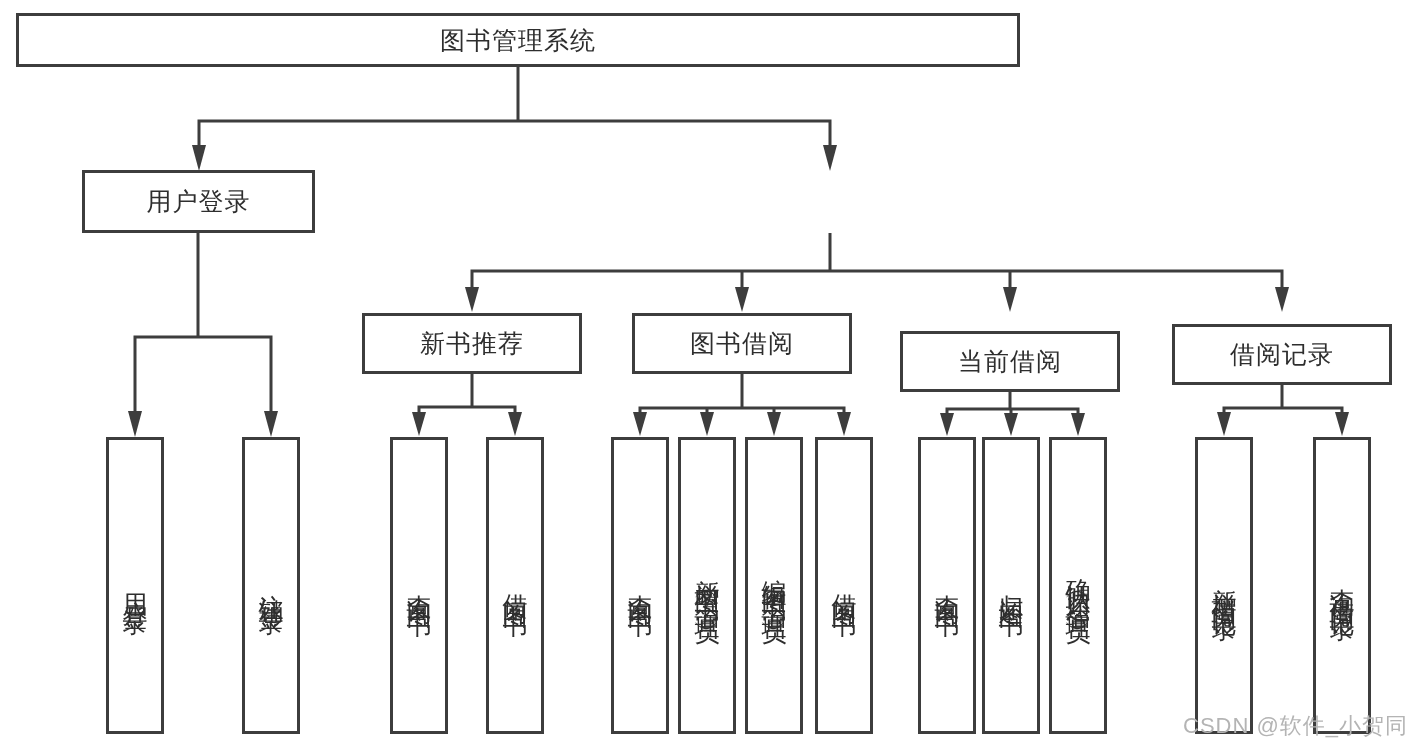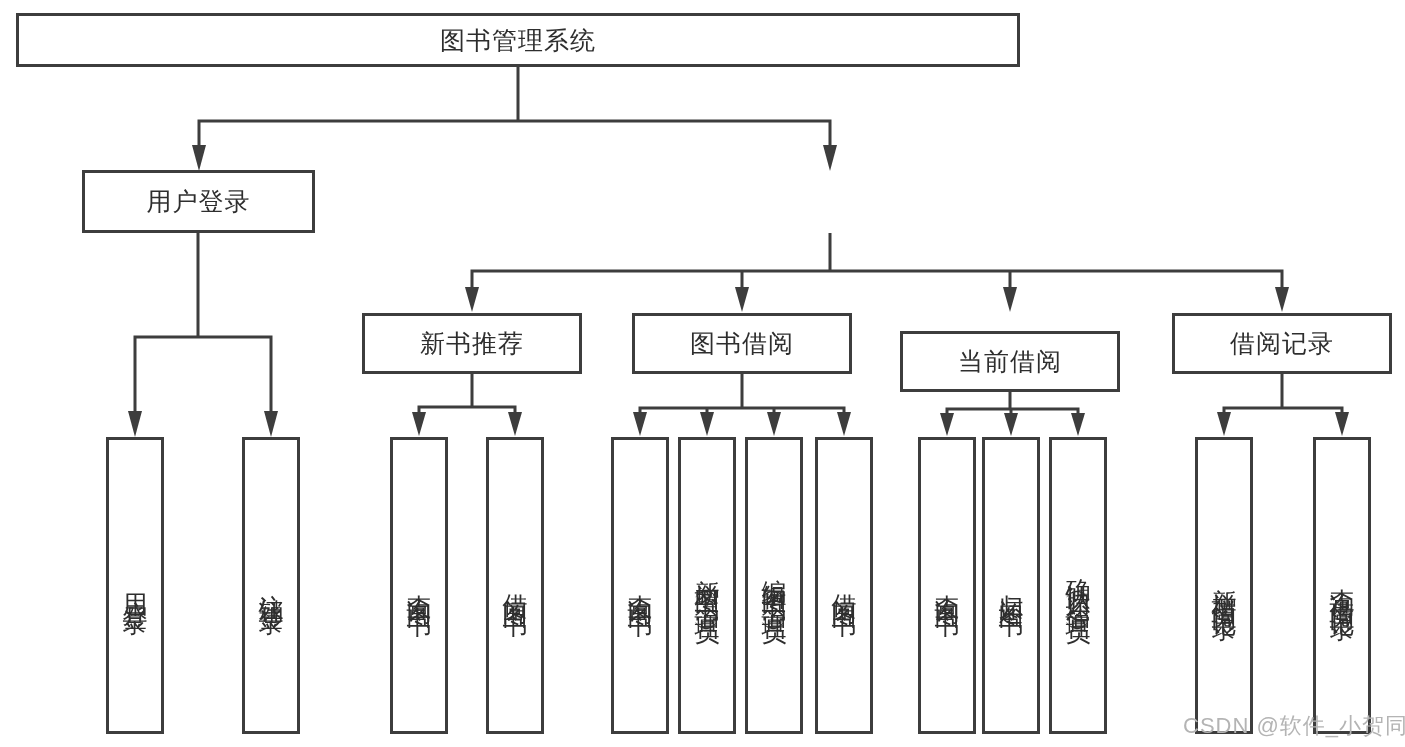--- a/index.html
+++ b/index.html
@@ -89,21 +89,21 @@
     </g>
   </svg>
 
   <div class="hbox" style="left:16px;top:13px;width:1004px;height:54px;">图书管理系统</div>
 
   <div class="hbox" style="left:82px;top:170px;width:233px;height:63px;">用户登录</div>
 
   <div class="hbox" style="left:362px;top:313px;width:220px;height:61px;">新书推荐</div>
   <div class="hbox" style="left:632px;top:313px;width:220px;height:61px;">图书借阅</div>
   <div class="hbox" style="left:900px;top:331px;width:220px;height:61px;font-family:Liberation Mono, monospace;">当前借阅</div>
-  <div class="hbox" style="left:1172px;top:313px;width:220px;height:61px;">借阅记录</div>
+  <div class="hbox" style="left:1172px;top:324px;width:220px;height:61px;">借阅记录</div>
 
   <div class="vbox" style="left:106px;">用户登录</div>
   <div class="vbox" style="left:242px;">注销登录</div>
 
   <div class="vbox" style="left:390px;">查询图书</div>
   <div class="vbox" style="left:486px;">借阅图书</div>
 
   <div class="vbox" style="left:611px;">查询图书</div>
   <div class="vbox" style="left:678px;">新增图书（管理员）</div>
   <div class="vbox" style="left:745px;">编辑图书（管理员）</div>

